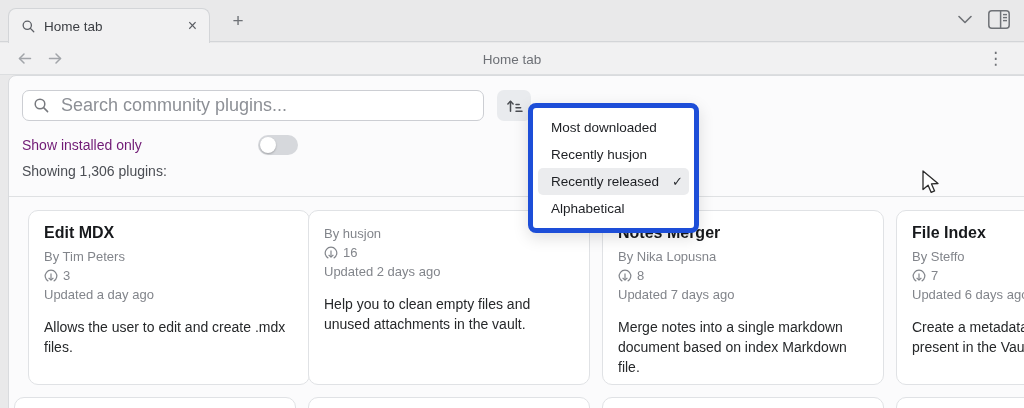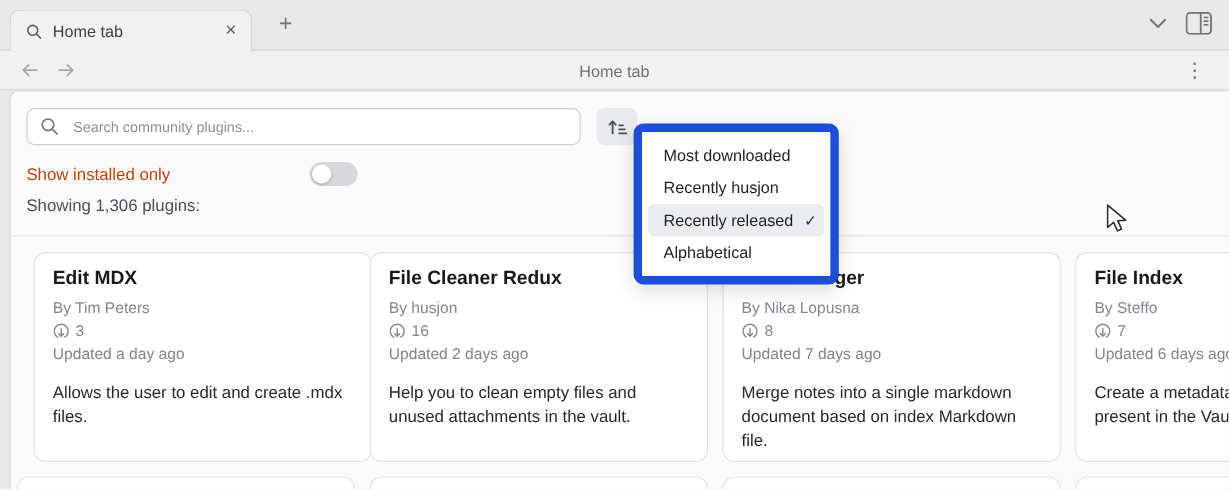--- a/index.html
+++ b/index.html
@@ -23,47 +23,47 @@
   .nav-title { position:absolute; left:0; top:0; width:1024px; height:32px; display:flex; align-items:center; justify-content:center;
                font-size:13.5px; color:#6d7076; }
   .kebab { position:absolute; right:20px; top:4px; font-size:17px; color:#6f7277; line-height:24px; }
 
   
   .panel { position:absolute; left:8px; top:75px; width:1100px; height:500px; background:#fbfbfc;
            border:1px solid #d9dbde; border-radius:8px 0 0 0; }
 
   .search-wrap { position:absolute; left:22px; top:90px; width:462px; height:31px; }
   .search-input { width:100%; height:100%; border:1px solid #ccced3; border-radius:7px; background:#ffffff;
-                  padding:0 10px 0 38px; font-size:12px; color:#000000; font-family:inherit; outline:none; }
+                  padding:0 10px 0 38px; font-size:18px; color:#000000; font-family:inherit; outline:none; }
   .search-input::placeholder { color:#8d9096; }
   .search-icon { position:absolute; left:11px; top:7px; }
 
   .sort-btn { position:absolute; left:497px; top:90px; width:34px; height:31px; background:#e9ebee; border-radius:7px;
               display:flex; align-items:center; justify-content:center; }
 
-  .toggle-label { position:absolute; left:22px; top:137px; font-size:14px; color:#c2410c; }
+  .toggle-label { position:absolute; left:22px; top:137px; font-size:14px; color:#701a75; }
   .toggle { position:absolute; left:258px; top:135px; width:40px; height:20px; background:#d6d8dc; border-radius:10px; }
   .toggle-knob { position:absolute; left:2px; top:2px; width:16px; height:16px; background:#ffffff; border-radius:50%;
                  box-shadow:0 1px 2px rgba(0,0,0,0.25); }
 
   .results-text { position:absolute; left:22px; top:163px; font-size:14px; color:#4b4e54; }
 
   .divider { position:absolute; left:9px; top:196px; width:1015px; height:1px; background:#dfe1e3; }
 
   
   .card { position:absolute; top:210px; width:282px; height:175px; background:#ffffff; border:1px solid #e0e2e5;
           border-radius:10px; padding:13px 15px; }
   .card-title { font-size:16px; font-weight:600; color:#17191c; margin-bottom:5px; }
   .card-meta { font-size:13px; color:#82858b; line-height:19px; }
   .card-dl { display:flex; align-items:center; gap:5px; font-size:13px; color:#82858b; line-height:19px; }
   .card-desc { margin-top:13px; font-size:14px; color:#26282a; line-height:20px; white-space:pre-line; }
   .card-stub { position:absolute; top:397px; height:30px; width:282px; background:#ffffff; border:1px solid #e0e2e5; border-radius:10px; }
 
   
-  .menu { position:absolute; left:528px; top:103px; width:171px; background:#ffffff; border:7px solid #1d4ed8;
+  .menu { position:absolute; left:528px; top:103px; width:171px; background:#ffffff; border:5px solid #1d4ed8;
           border-radius:8px; box-shadow:0 5px 16px rgba(0,0,0,0.13); padding:6px 5px; z-index:10; }
   .menu-item { height:27px; display:flex; align-items:center; padding:0 6px 0 13px; font-size:13.5px; color:#1d1f23; border-radius:5px; }
   .menu-item.selected { background:#ebecee; }
   .menu-item .check { margin-left:auto; font-size:13px; color:#2c2f34; }
 
   .cursor { position:absolute; left:922px; top:170px; z-index:20; }
 </style>
 </head>
 <body>
 
@@ -146,21 +146,20 @@
         <line x1="7" y1="4.5" x2="7" y2="11" stroke="#82858b" stroke-width="1.2"></line>
         <polyline points="4.6,8.8 7,11.2 9.4,8.8" fill="none" stroke="#82858b" stroke-width="1.2" stroke-linejoin="round"></polyline>
       </svg>
       <span>3</span>
     </div>
     <div class="card-meta">Updated a day ago</div>
     <div class="card-desc">Allows the user to edit and create .mdx files.</div>
   </div>
 
   <div class="card" style="left:308px">
-    <div class="card-title">File Cleaner Redux</div>
     <div class="card-meta">By husjon</div>
     <div class="card-dl">
       <svg width="14" height="14" viewBox="0 0 14 14">
         <path d="M4.3 12.1 A5.8 5.8 0 1 1 9.7 12.1" fill="none" stroke="#82858b" stroke-width="1.2"></path>
         <line x1="7" y1="4.5" x2="7" y2="11" stroke="#82858b" stroke-width="1.2"></line>
         <polyline points="4.6,8.8 7,11.2 9.4,8.8" fill="none" stroke="#82858b" stroke-width="1.2" stroke-linejoin="round"></polyline>
       </svg>
       <span>16</span>
     </div>
     <div class="card-meta">Updated 2 days ago</div>

